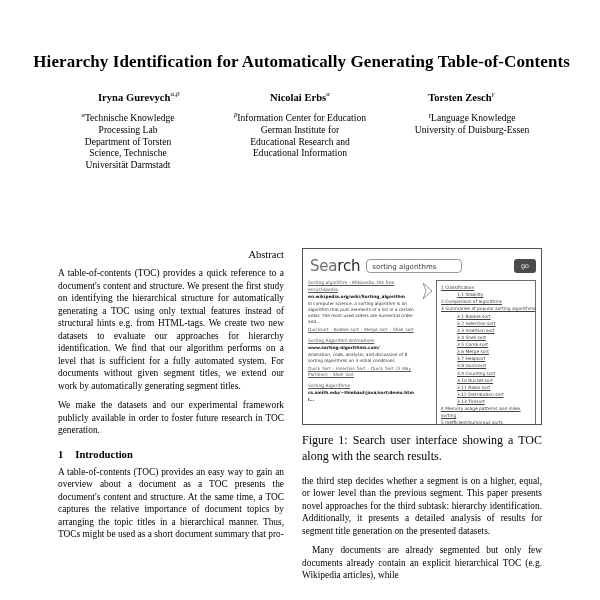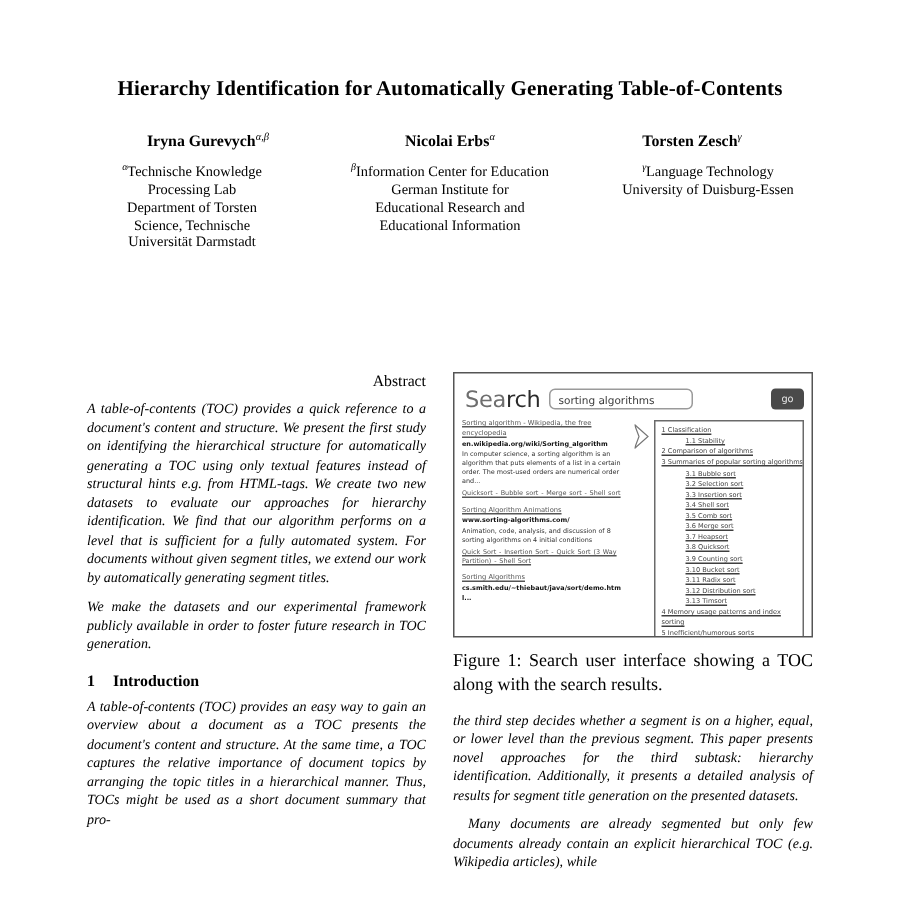--- a/index.html
+++ b/index.html
@@ -17,22 +17,22 @@
   .page {
     position: relative;
     width: 600px;
     height: 600px;
     padding: 0;
     box-sizing: border-box;
   }
 
   
   .title {
-    text-align: center;
-    font-size: 14px;
+    text-align: right;
+    font-size: 17px;
     font-weight: bold;
     letter-spacing: 0.1px;
     margin: 52px 30px 0 30px;
     line-height: 1.2;
   }
   .authors {
     display: flex;
     justify-content: space-between;
     margin: 18px 58px 0 58px;
     font-size: 10.6px;
@@ -90,21 +90,20 @@
     font-size: 10.5px;
     margin: 1px 0 7px 0;
   }
   p.body {
     margin: 0 0 7px 0;
     font-size: 9.4px;
     line-height: 1.33;
     text-align: justify;
     text-justify: inter-word;
     hyphens: manual;
-    font-style: italic;
   }
   p.body.noindent { text-indent: 0; }
   p.body.indent { text-indent: 10px; }
 
   .section-title {
     font-size: 10.6px;
     font-weight: bold;
     margin: 12px 0 6px 0;
     display: flex;
     gap: 12px;
@@ -264,21 +263,21 @@
       <span>Science, Technische</span><br>
       <span>Universität Darmstadt</span>
     </div>
     <div class="affil">
       <sup>β</sup><span>Information Center for Education</span><br>
       <span>German Institute for</span><br>
       <span>Educational Research and</span><br>
       <span>Educational Information</span>
     </div>
     <div class="affil">
-      <sup>γ</sup><span>Language Technology</span><br>
+      <sup>γ</sup><span>Language Knowledge</span><br>
       <span>University of Duisburg-Essen</span>
     </div>
   </div>
 
   <div class="columns">
 
     <div class="col">
       <div class="section-head-center">Abstract</div>
       <p class="body noindent">A table-of-contents (TOC) provides a quick reference to a document's content and structure. We present the first study on identifying the hierarchical structure for automatically generating a TOC using only textual features instead of structural hints e.g. from HTML-tags. We create two new datasets to evaluate our approaches for hierarchy identification. We find that our algorithm performs on a level that is sufficient for a fully automated system. For documents without given segment titles, we extend our work by automatically generating segment titles.</p>
       <p class="body noindent">We make the datasets and our experimental framework publicly available in order to foster future research in TOC generation.</p>

